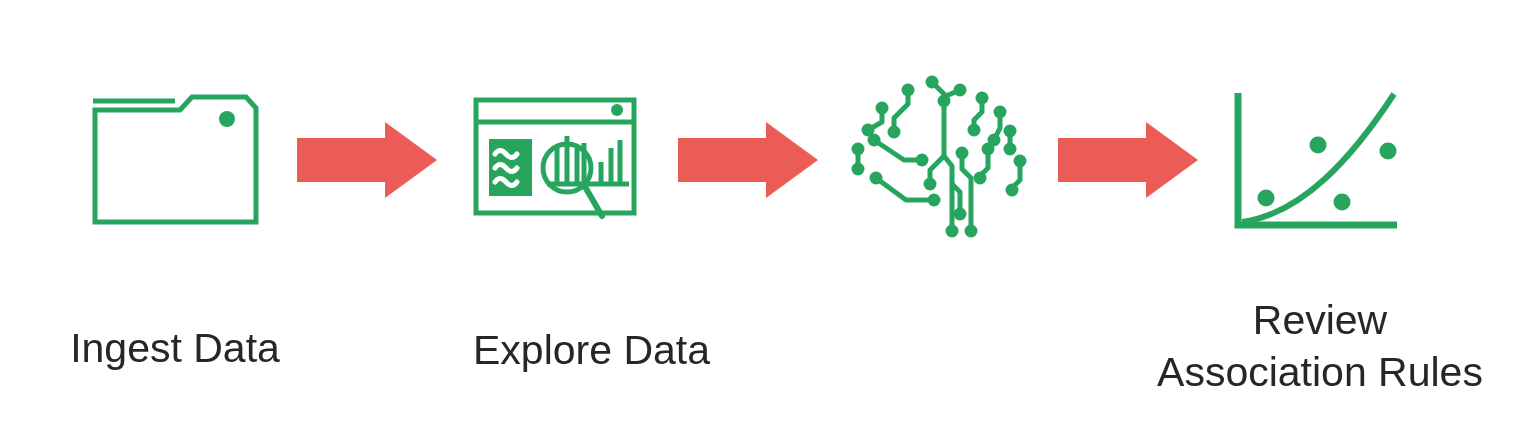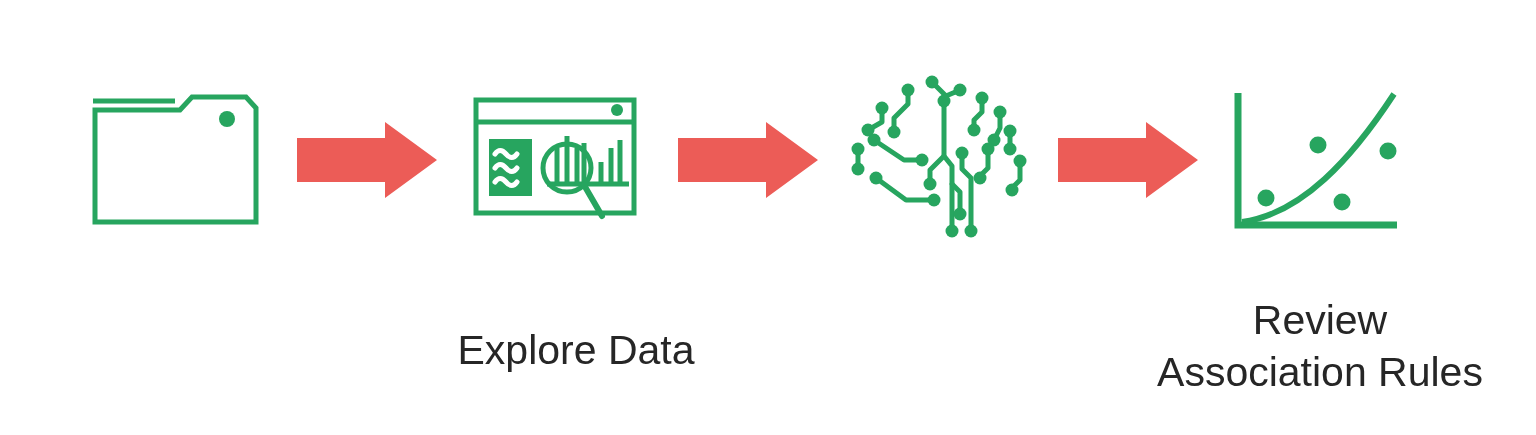--- a/index.html
+++ b/index.html
@@ -31,21 +31,21 @@
   }
   
   #icon-ingest{left:90px;top:90px;}
   #arrow-1{left:297px;top:122px;}
   #icon-explore{left:473px;top:97px;}
   #arrow-2{left:678px;top:122px;}
   #icon-train{left:848px;top:68px;}
   #arrow-3{left:1058px;top:122px;}
   #icon-review{left:1232px;top:88px;}
   #label-1{left:25px;top:322px;width:300px;}
-  #label-2{left:426px;top:324px;width:300px;}
+  #label-2{left:410px;top:324px;width:300px;text-align:right;}
   #label-3{left:787px;top:294px;width:300px;}
   #label-4{left:1120px;top:294px;width:400px;}
 </style>
 </head>
 <body>
 
 <div class="canvas">
 
   <div class="icon" id="icon-ingest">
     <svg width="175" height="140" viewBox="0 0 175 140">
@@ -163,17 +163,18 @@
       </g>
       <g fill="currentColor">
         <circle cx="34" cy="110" r="8.5"></circle>
         <circle cx="86" cy="57" r="8.5"></circle>
         <circle cx="110" cy="114" r="8.5"></circle>
         <circle cx="156" cy="63" r="8.5"></circle>
       </g>
     </svg>
   </div>
 
+  <div class="step-label" id="label-1">Ingest Data</div>
   <div class="step-label" id="label-2">Explore Data</div>
   <div class="step-label" id="label-4">Review
 Association Rules</div>
 
 </div>
 
 </body></html>

